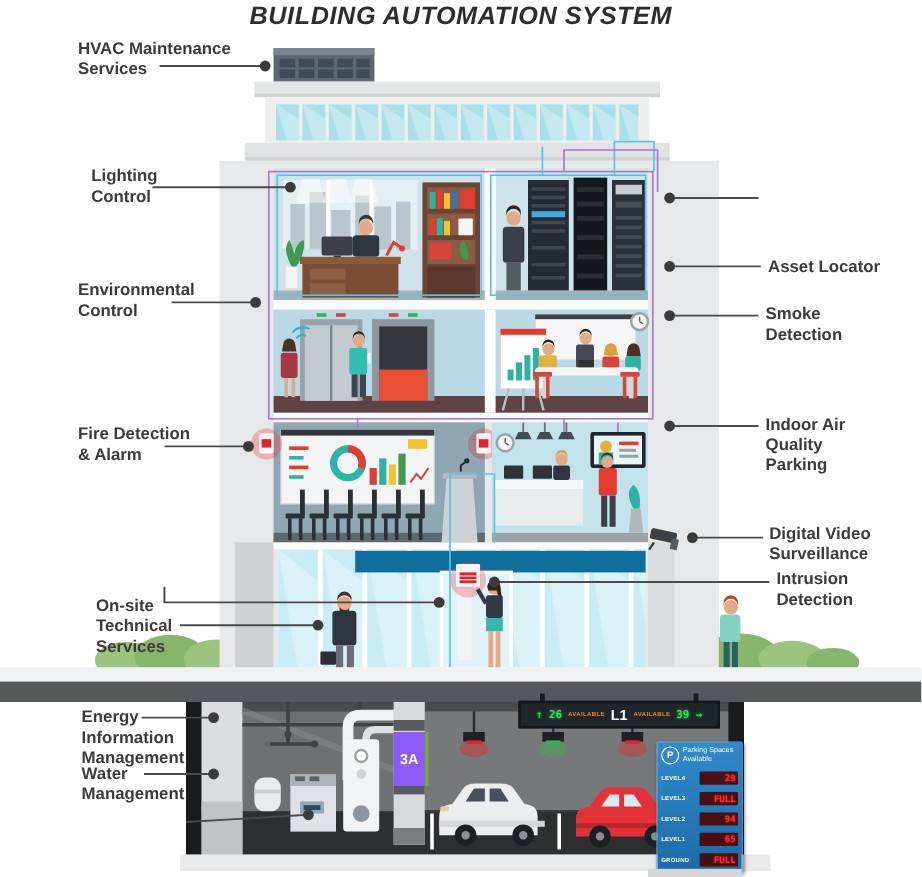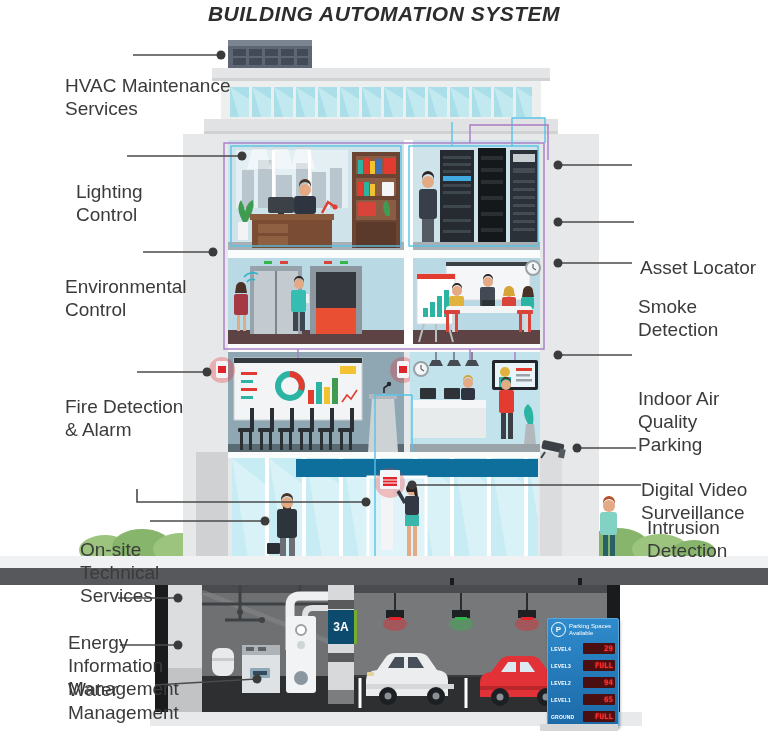--- a/index.html
+++ b/index.html
@@ -1,22 +1,22 @@
 <!DOCTYPE html>
 <html><head>
 <meta charset="utf-8">
 <style>
   html,body{margin:0;padding:0;background:#fff;}
   .scene{position:relative;width:768px;height:731px;background:#fff;overflow:hidden;
          font-family:"Liberation Sans",sans-serif;}
   .scene svg{position:absolute;left:0;top:0;}
   .title{position:absolute;left:0;top:2px;width:768px;text-align:center;
          font-size:21px;font-weight:700;letter-spacing:.5px;color:#2d2d2d;font-style:italic;}
-  .callout{position:absolute;font-size:19px;font-weight:400;color:#3b3b3b;
-           line-height:1.22;white-space:pre-line;margin-top:42px;}
+  .callout{position:absolute;font-size:14px;font-weight:700;color:#3b3b3b;
+           line-height:1.22;white-space:pre-line;}
   
   .lsign{position:absolute;left:432px;top:584px;width:168px;height:23px;
          background:#20262a;border:2px solid #11171a;box-sizing:border-box;
          display:flex;align-items:center;justify-content:center;gap:5px;}
   .lsign .grn{color:#35e24b;font-family:"DejaVu Sans Mono",monospace;font-weight:700;
               font-size:9px;text-shadow:0 0 3px rgba(53,226,75,.8);white-space:nowrap;}
   .lsign .org{color:#e8891d;font-size:5px;font-weight:700;letter-spacing:.3px;}
   .lsign .lvl{color:#fff;font-size:12px;font-weight:700;}
   
   .pboard{position:absolute;left:547px;top:618px;width:64px;
@@ -28,22 +28,22 @@
   .pboard-p{width:13px;height:13px;border:1.5px solid #fff;border-radius:50%;color:#fff;
             font-size:8px;font-weight:700;display:flex;align-items:center;justify-content:center;flex:0 0 auto;}
   .pboard-title{color:#fff;font-size:6px;line-height:1.15;white-space:pre-line;}
   .pboard-row{display:flex;align-items:center;justify-content:space-between;margin-top:6px;}
   .pboard-label{color:#fff;font-size:5px;font-weight:700;letter-spacing:.2px;}
   .pboard-value{width:32px;background:#4a0f10;color:#ff2d2d;border-radius:1px;
          font-family:"DejaVu Sans Mono",monospace;font-size:7.5px;font-weight:700;
          text-align:right;padding:1px 2px;box-sizing:border-box;
          text-shadow:0 0 2px rgba(255,45,45,.9);}
   
-  .ramp-sign{position:absolute;left:328px;top:610px;width:26px;height:34px;
-         background:#0c4a6e;border-right:3px solid #76ad2f;color:#fff;font-size:12px;
+  .ramp-sign{position:absolute;left:328px;top:610px;width:26px;height:45px;
+         background:#8b5cf6;border-right:3px solid #76ad2f;color:#fff;font-size:12px;
          font-weight:700;display:flex;align-items:center;justify-content:center;}
 </style>
 </head>
 <body>
 
 <div class="scene">
 
 <svg width="768" height="731" viewBox="0 0 768 731">
   <defs>
     <pattern id="winpat" x="230" y="87" width="22" height="30" patternUnits="userSpaceOnUse">
@@ -552,20 +552,27 @@
 <div class="callout" style="left:638px;top:253px">Smoke
 Detection</div>
 <div class="callout" style="left:638px;top:345px">Indoor Air
 Quality
 Parking</div>
 <div class="callout" style="left:641px;top:436px">Digital Video
 Surveillance</div>
 <div class="callout" style="left:647px;top:474px">Intrusion
 Detection</div>
 
+<div class="lsign">
+  <span class="grn">↑ 26</span>
+  <span class="org">AVAILABLE</span>
+  <span class="lvl">L1</span>
+  <span class="org">AVAILABLE</span>
+  <span class="grn">39 →</span>
+</div>
 
 <div class="pboard">
   <div class="pboard-head">
     <span class="pboard-p">P</span>
     <span class="pboard-title">Parking Spaces
 Available</span>
   </div>
   <div class="pboard-row">
     <span class="pboard-label">LEVEL4</span>
     <span class="pboard-value">29</span>

